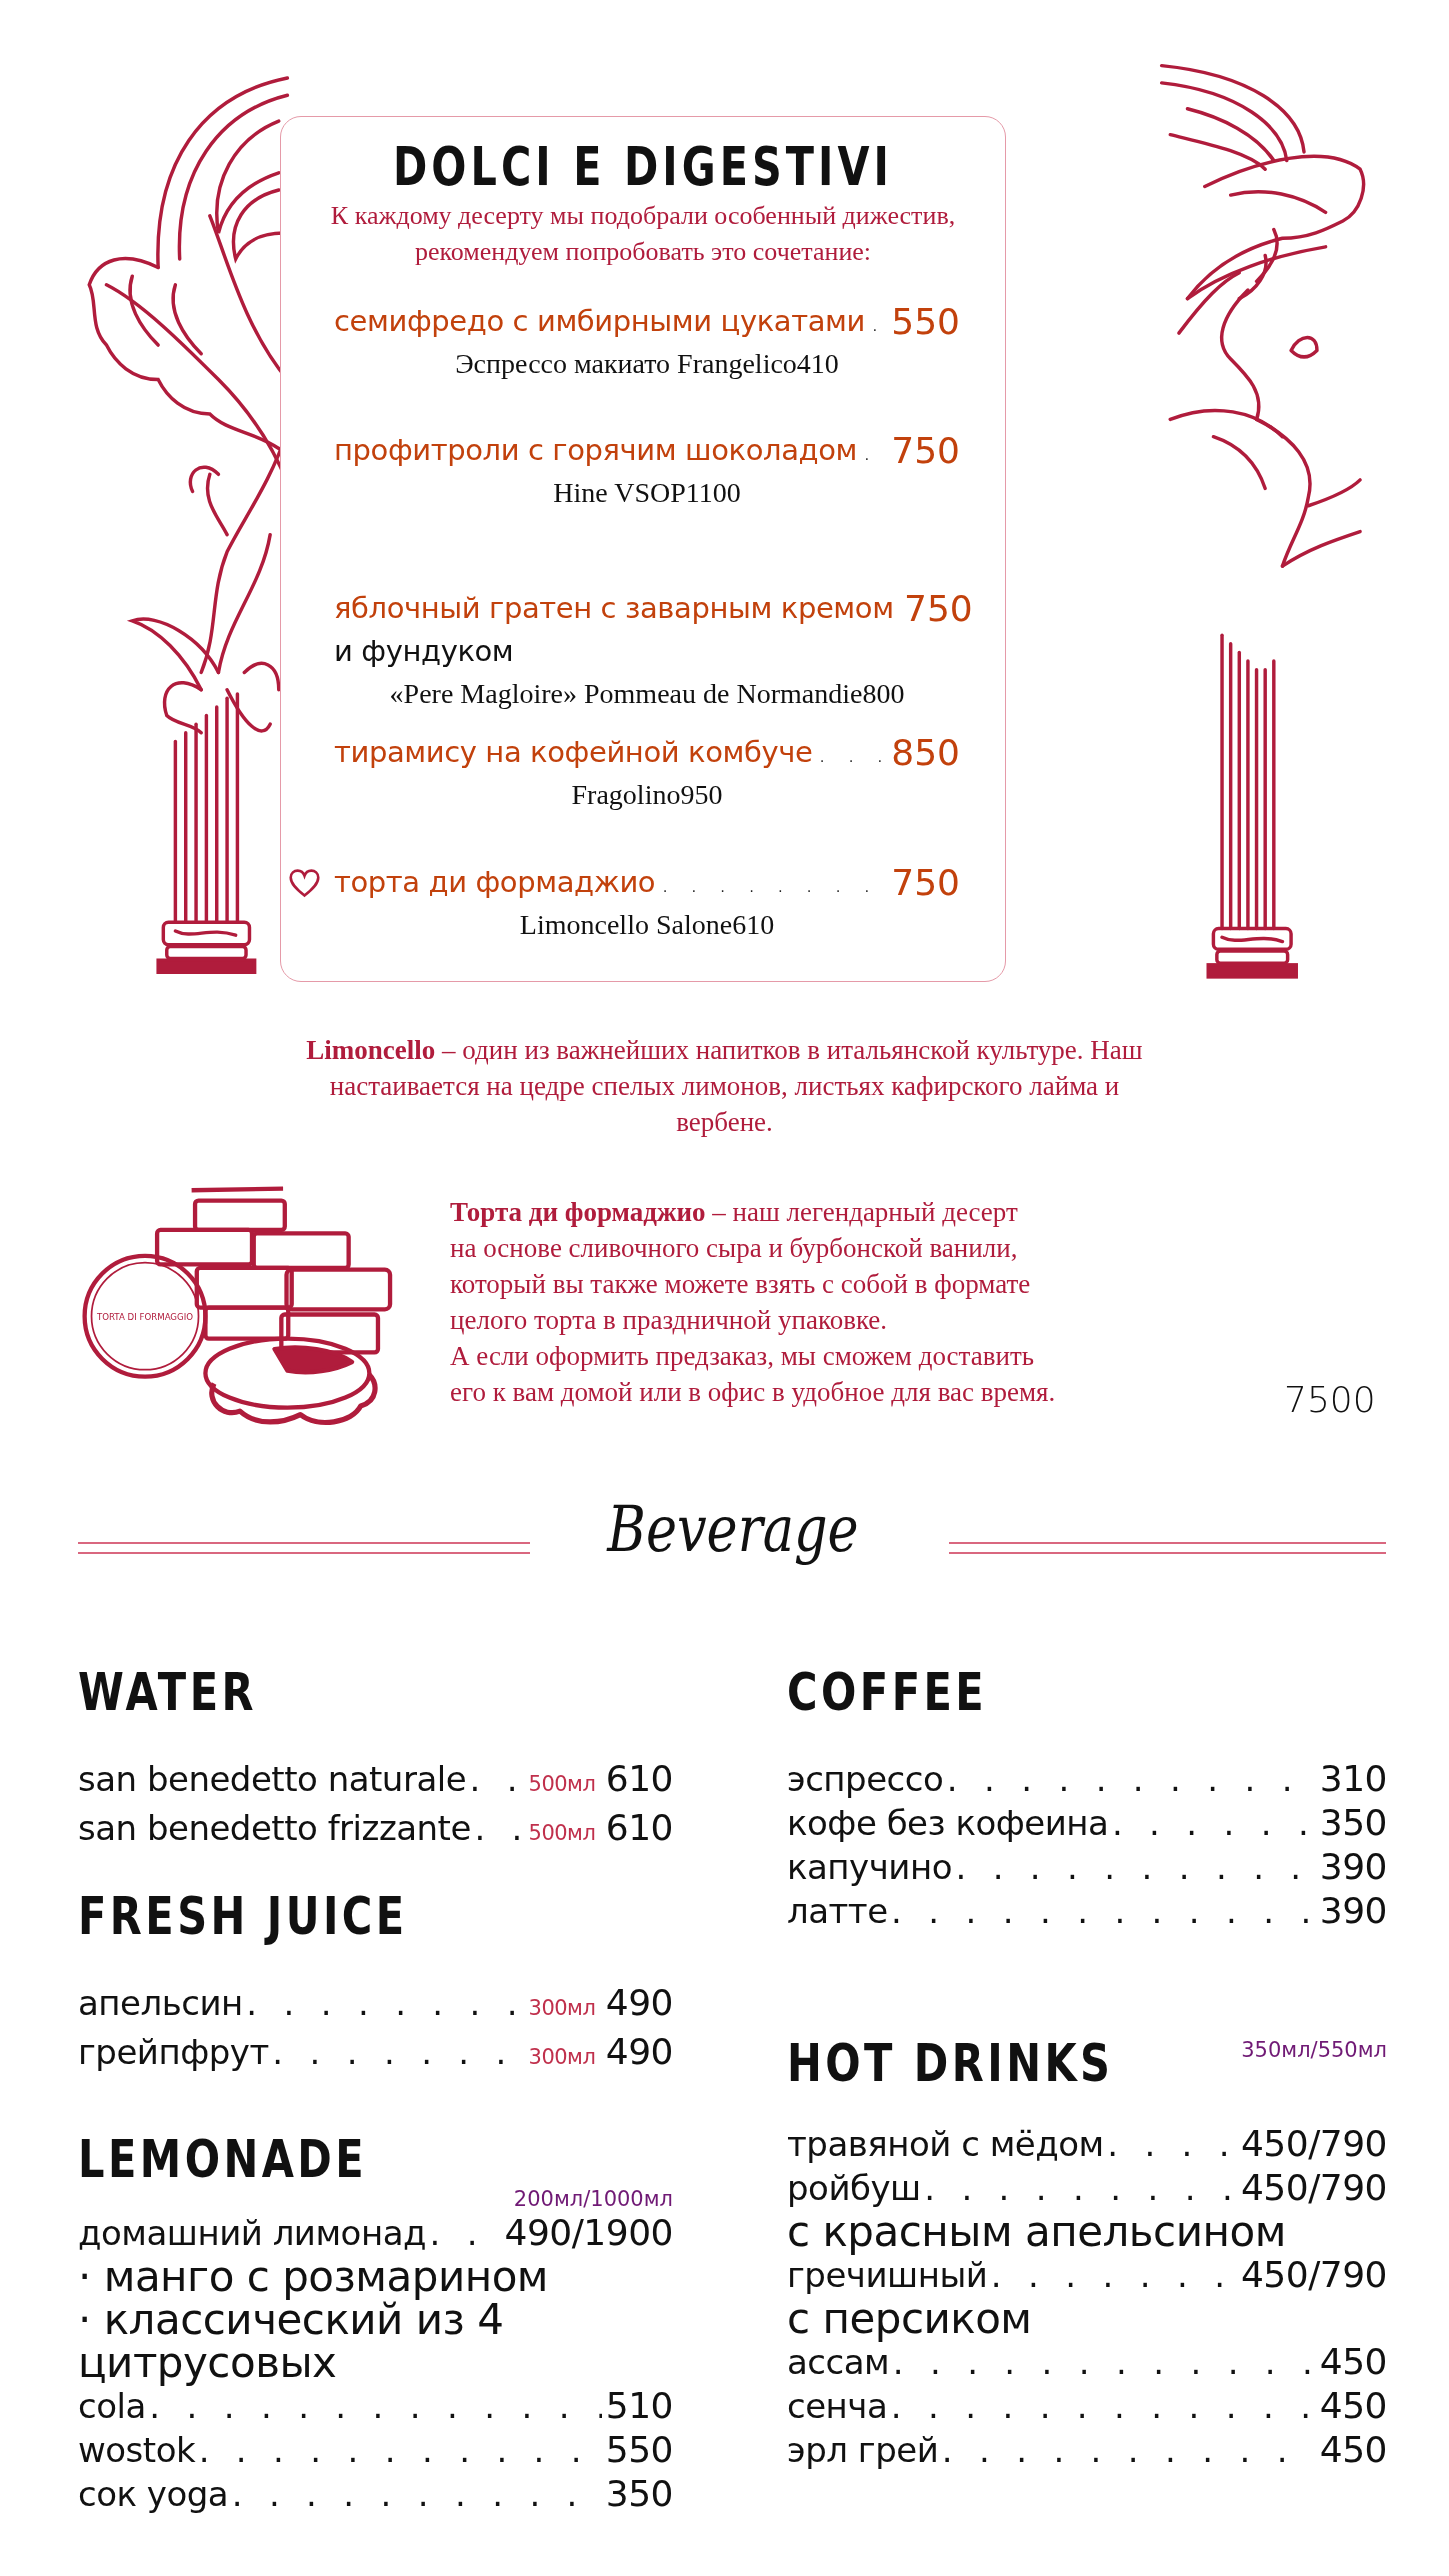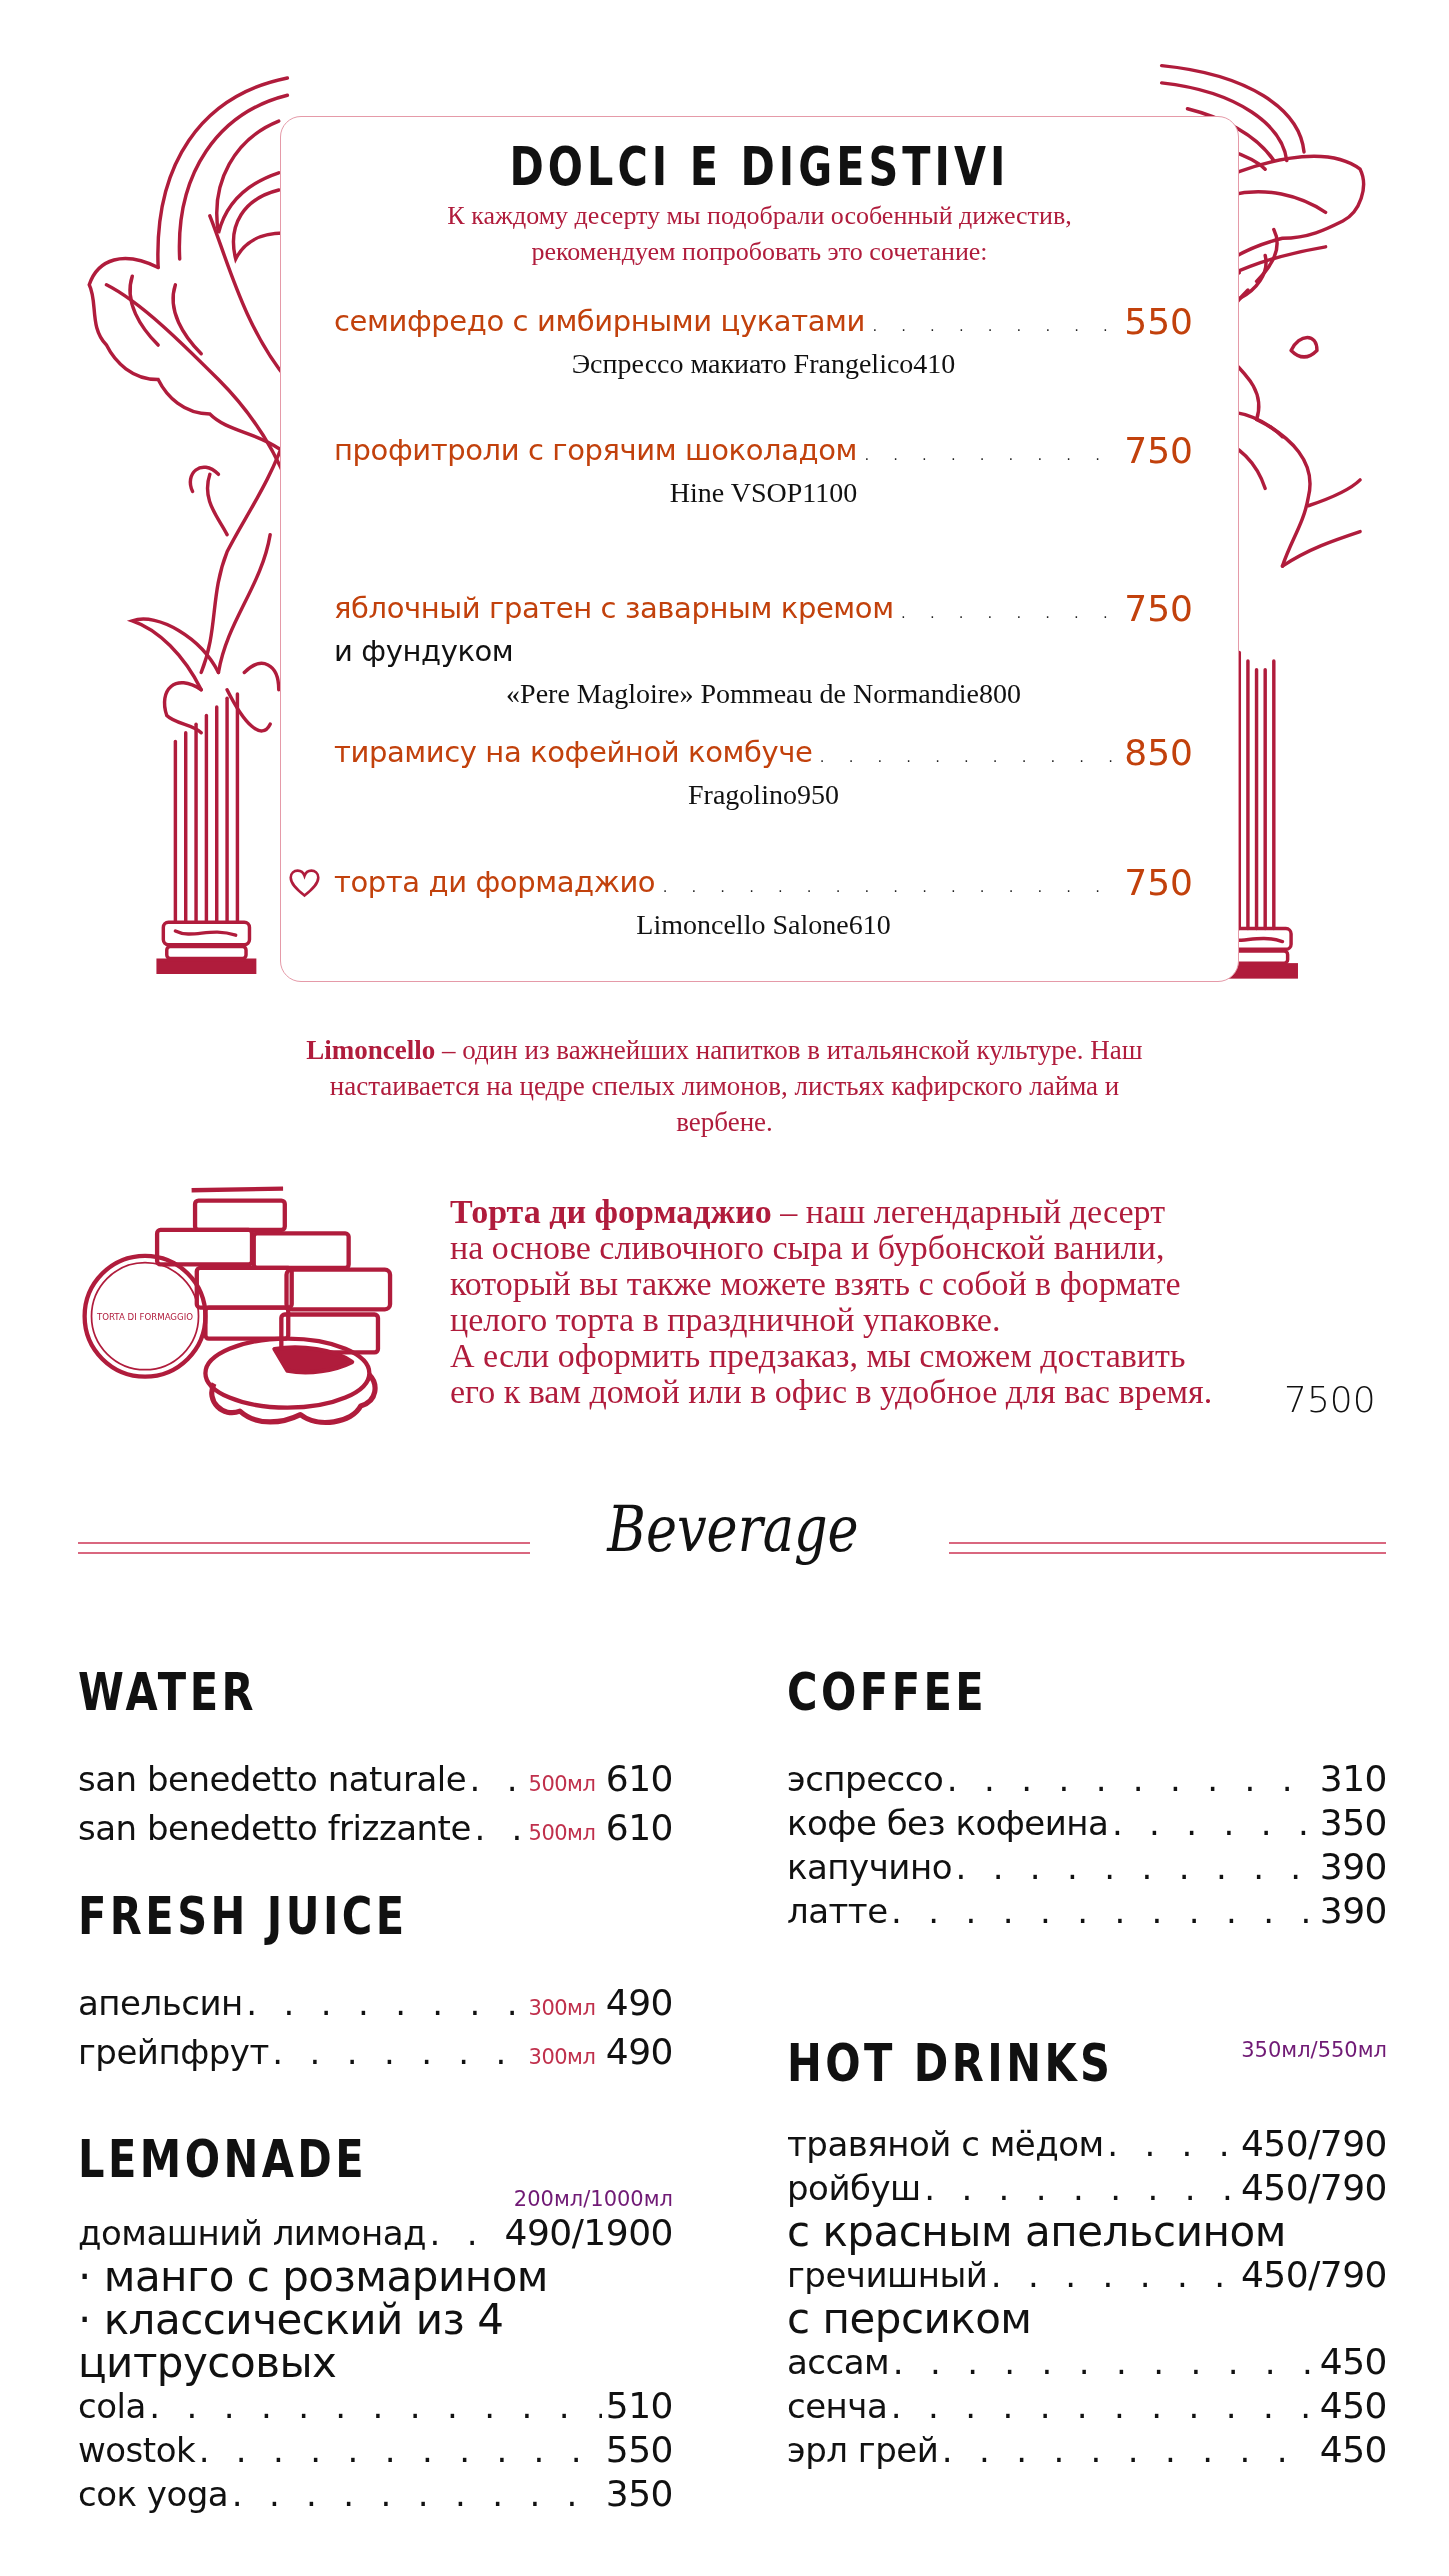--- a/index.html
+++ b/index.html
@@ -4,21 +4,21 @@
 <style>
   * { box-sizing: border-box; margin: 0; padding: 0; }
   html, body { width: 1449px; height: 2576px; background: #ffffff; overflow: hidden; }
   body { position: relative; font-family: "DejaVu Sans", sans-serif; color: #111; }
 
   .ornament { position: absolute; }
   .ornament svg { width: 100%; height: 100%; display: block; }
 
   
   .card {
-    position: absolute; left: 280px; top: 116px; width: 959px; height: 866px;
+    position: absolute; left: 280px; top: 116px; width: 726px; height: 866px;
     border: 1.7px solid #e59aa8; border-radius: 21px; background: #fff;
   }
   .card-title {
     position: absolute; left: 0; right: 0; top: 19px; text-align: center;
     font-family: "DejaVu Sans", sans-serif; font-weight: bold; font-size: 53px;
     letter-spacing: 5.2px; transform: scaleX(0.78); transform-origin: center; color: #111;
   }
   .card-subtitle {
     position: absolute; left: 0; right: 0; top: 81px; text-align: center;
     font-family: "Liberation Serif", serif; font-size: 26px; line-height: 36px; color: #b01c3c;
@@ -35,21 +35,21 @@
 
   
   .note-limoncello {
     position: absolute; left: 293px; width: 863px; top: 1032px; text-align: center;
     font-family: "Liberation Serif", serif; font-size: 27px; line-height: 36px; color: #b01c3c;
   }
   .note-limoncello b, .note-torta b { font-weight: bold; }
   .cake-illustration { position: absolute; left: 76px; top: 1185px; width: 371px; height: 259px; }
   .note-torta {
     position: absolute; left: 450px; top: 1194px; width: 776px;
-    font-family: "Liberation Serif", serif; font-size: 34px; line-height: 36px; color: #b01c3c;
+    font-family: "Liberation Serif", serif; font-size: 27px; line-height: 36px; color: #b01c3c;
   }
   .torta-price { position: absolute; left: 1284px; top: 1379px; font-size: 36px; font-weight: 300; color: #111; }
 
   
   .bev-rule { position: absolute; top: 1542px; height: 12px; border-top: 2.6px solid #d9677f; border-bottom: 2.6px solid #d9677f; }
   .bev-rule.left { left: 78px; width: 452px; }
   .bev-rule.right { left: 949px; width: 437px; }
   .bev-title {
     position: absolute; left: 552px; width: 362px; top: 1492px; text-align: center;
     font-family: "DejaVu Serif", serif; font-style: italic; font-size: 64px; color: #111;

